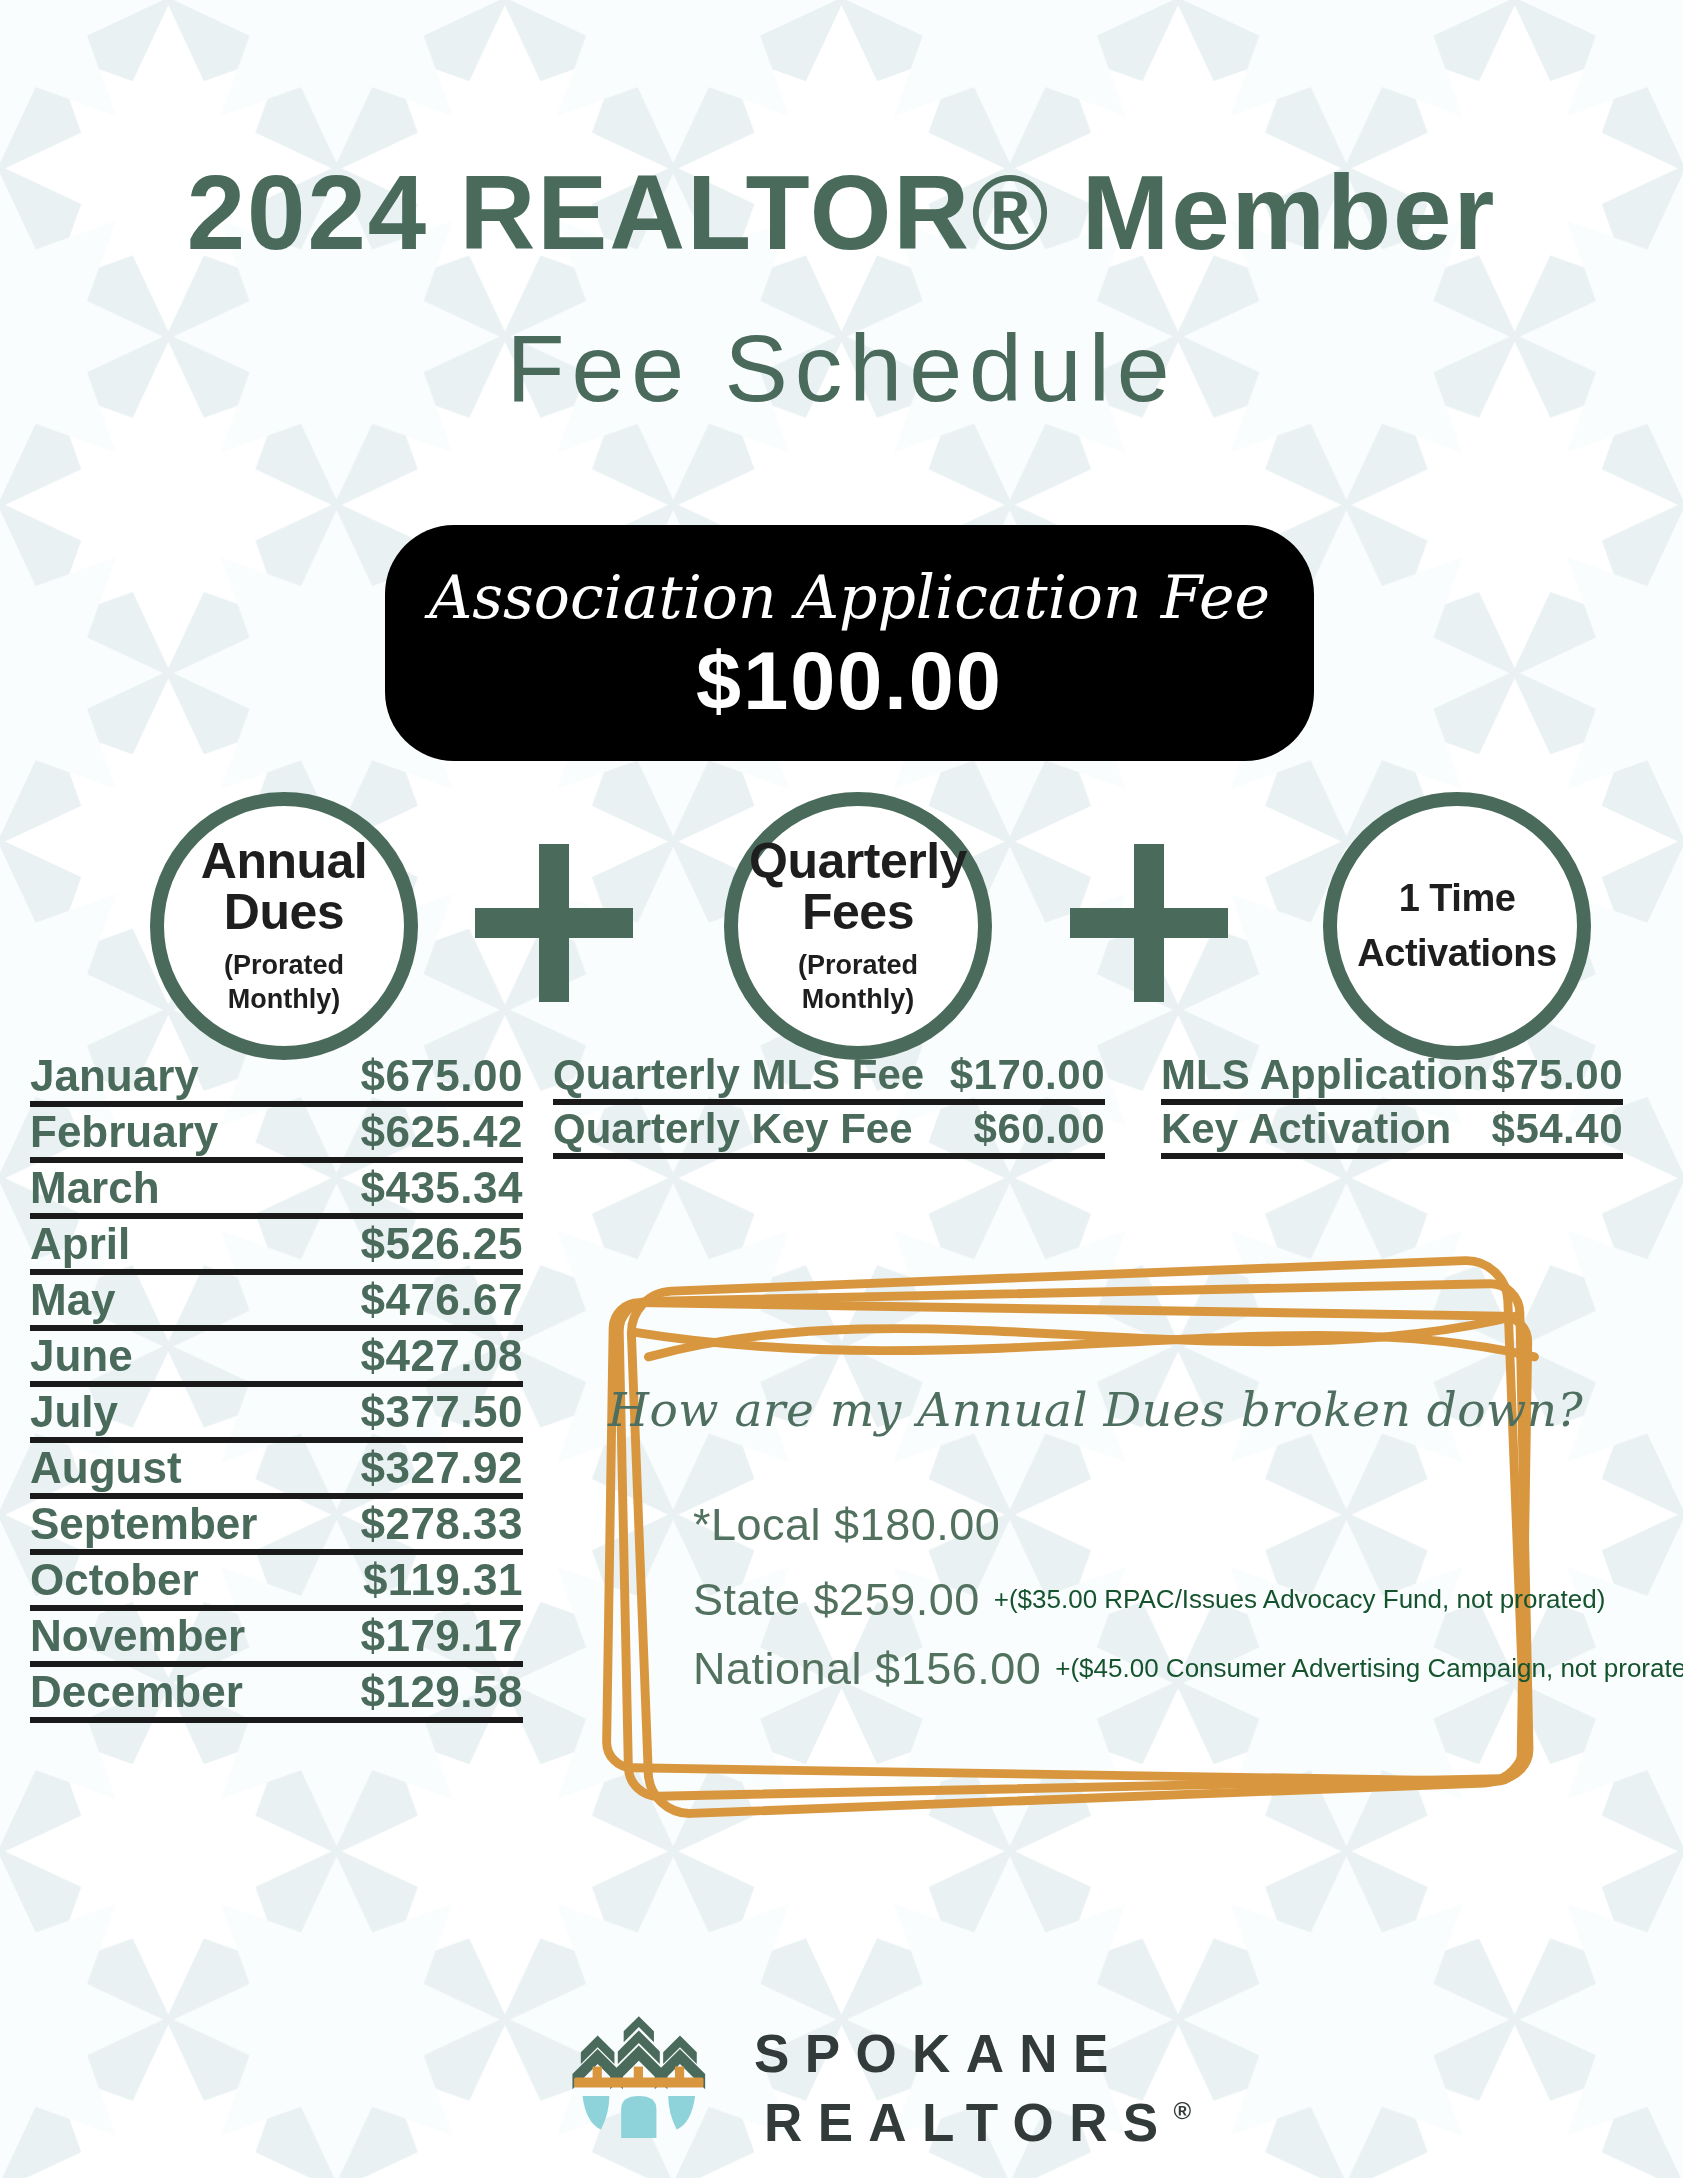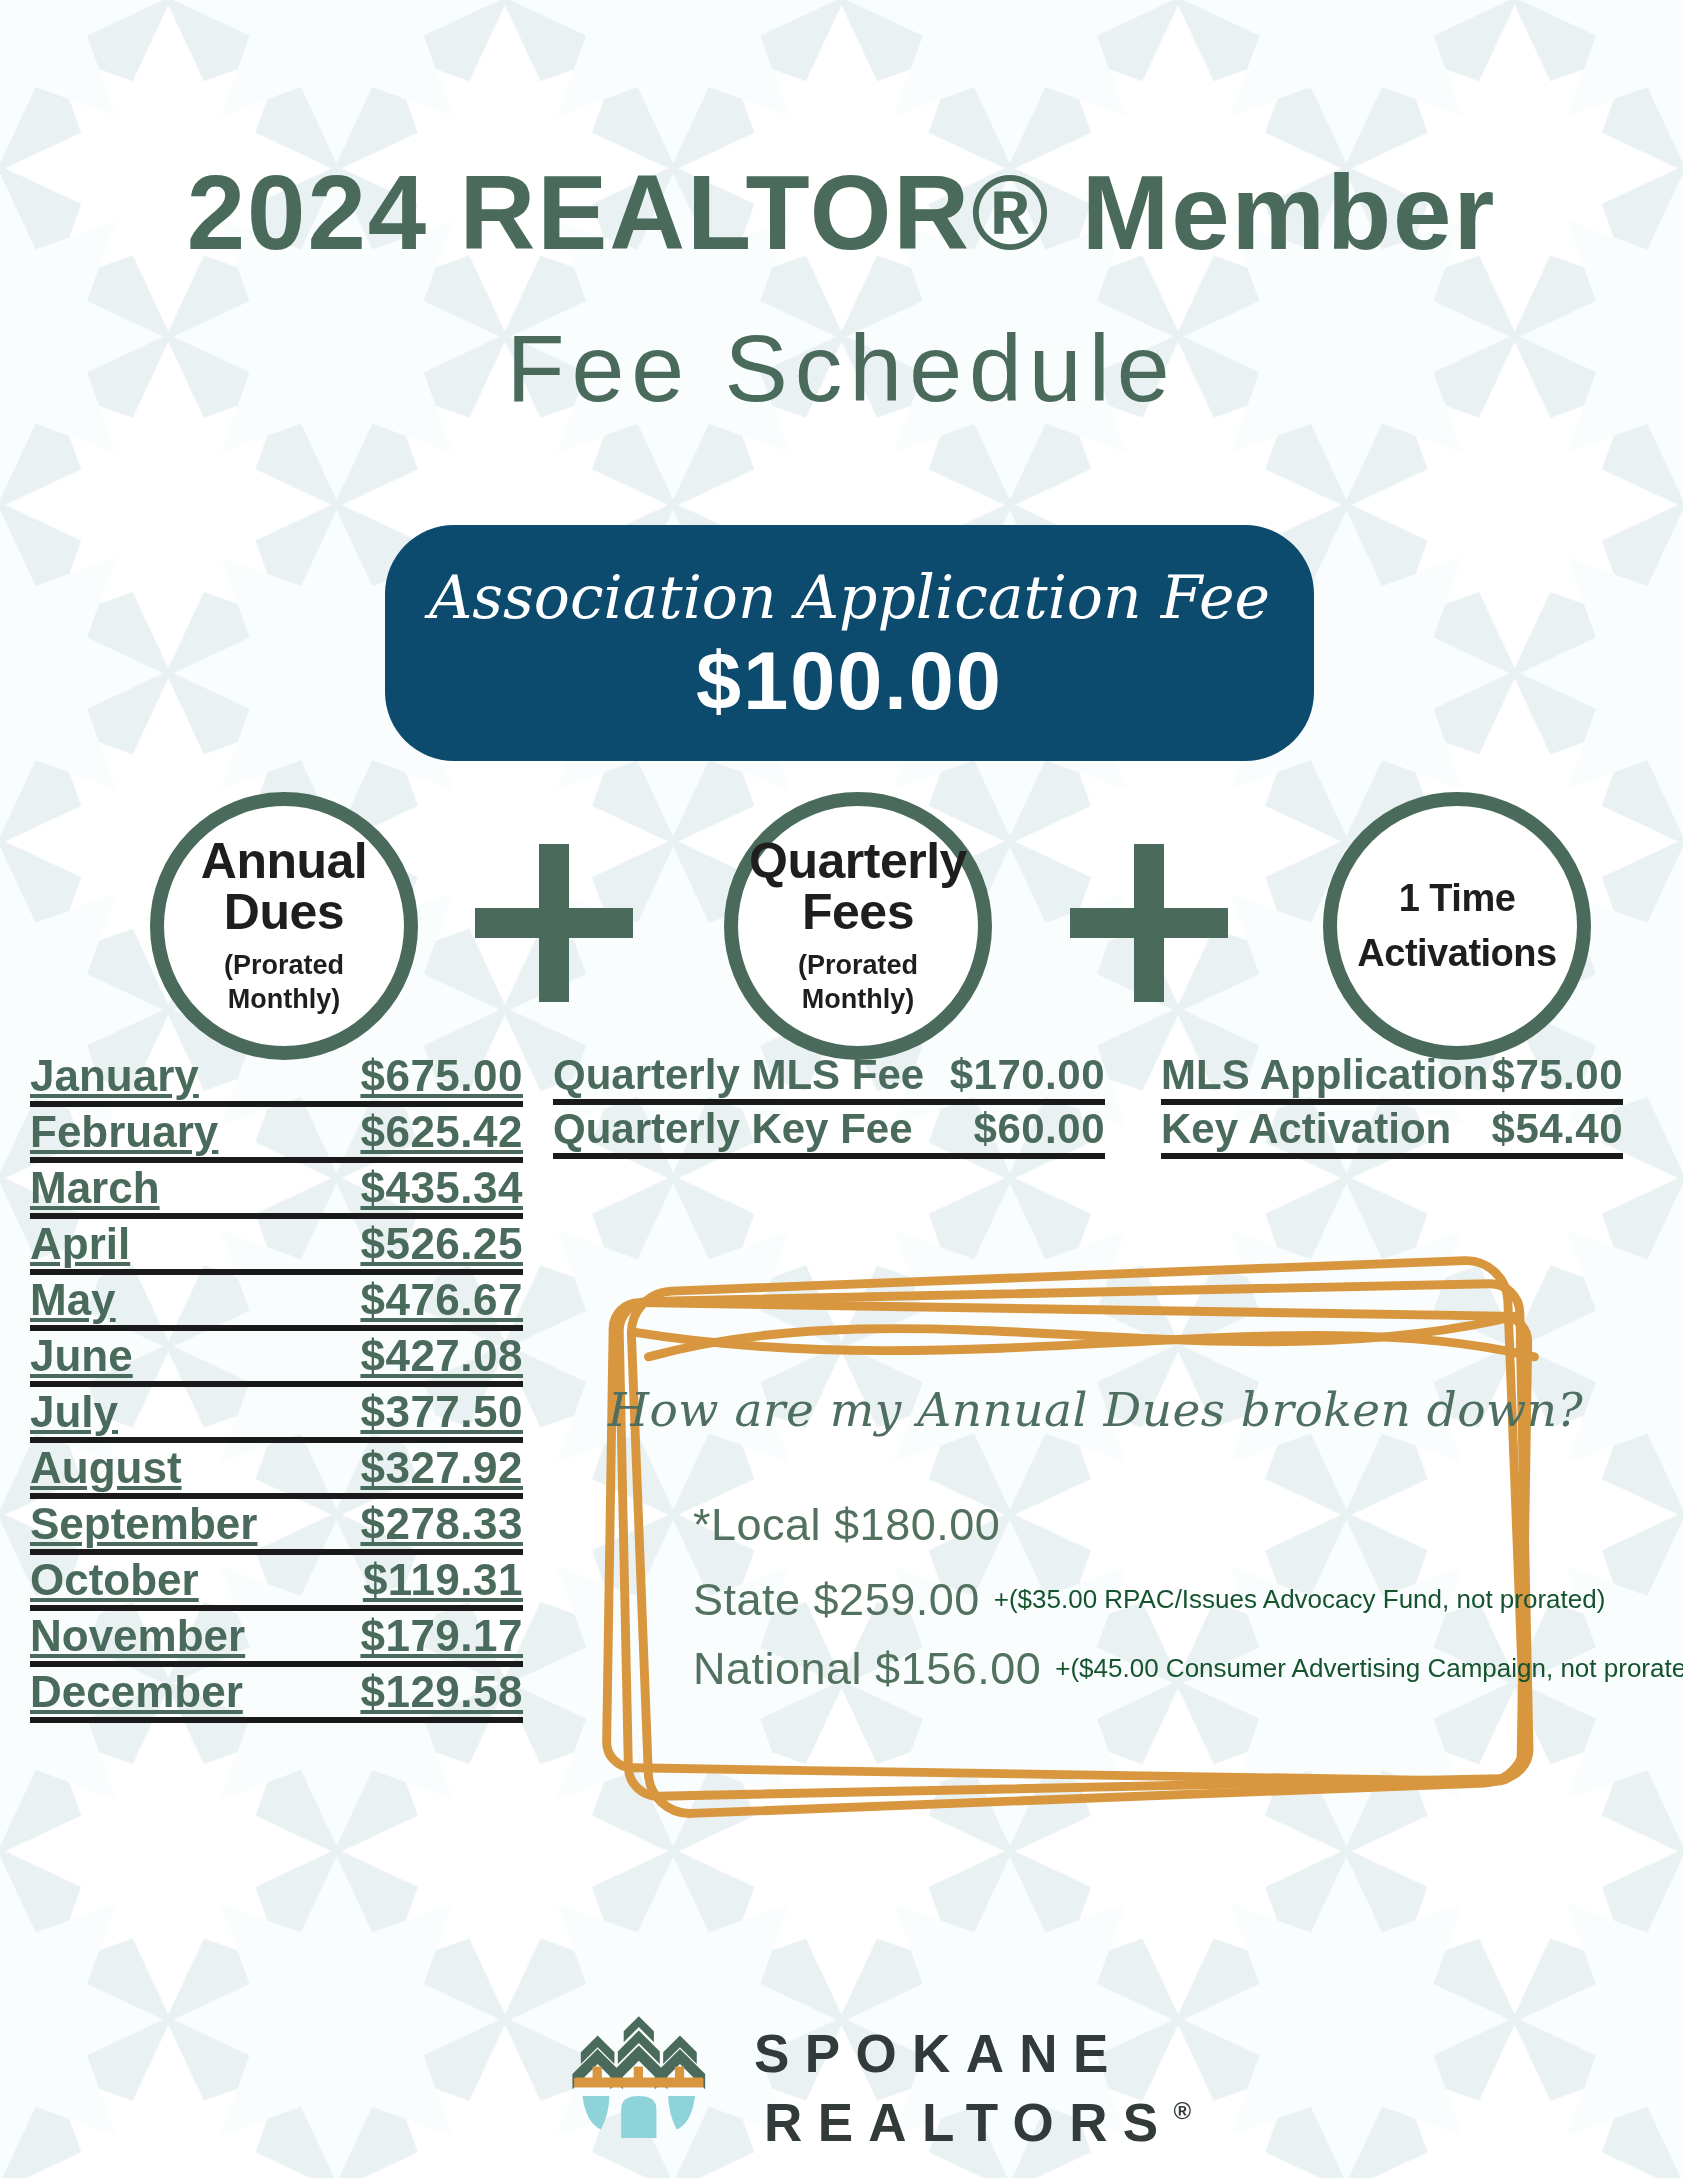--- a/index.html
+++ b/index.html
@@ -11,21 +11,21 @@
   svg.bg{position:absolute;left:0;top:0;z-index:0;}
   .layer{position:absolute;inset:0;z-index:1;}
 
   
   .title1{left:0;right:0;top:154px;text-align:center;
     font-size:105px;font-weight:bold;letter-spacing:2px;color:#4a6b5c;line-height:117px;}
   .title2{left:0;right:0;top:315px;text-align:center;
     font-size:95px;font-weight:normal;letter-spacing:7px;color:#4a6b5c;line-height:107px;}
 
   
-  .pill{left:385px;top:525px;width:929px;height:236px;border-radius:69px;background:#0c4a6e;
+  .pill{left:385px;top:525px;width:929px;height:236px;border-radius:69px;background:#000000;
     display:flex;flex-direction:column;align-items:center;justify-content:center;gap:4px;}
   .pill-label{font-family:"DejaVu Serif",serif;font-style:italic;font-size:60px;line-height:73px;color:#ffffff;letter-spacing:0px;white-space:nowrap;}
   .pill-amount{font-size:81px;line-height:87px;font-weight:bold;color:#ffffff;letter-spacing:2px;}
 
   
   .circle{width:240px;height:240px;border:14px solid #4a6b5c;border-radius:50%;background:#ffffff;
     display:flex;flex-direction:column;align-items:center;justify-content:center;text-align:center;}
   .c1{left:150px;top:792px;} .c2{left:724px;top:792px;} .c3{left:1323px;top:792px;}
   .circle .big{font-size:50px;font-weight:bold;color:#1e1e1e;line-height:51px;letter-spacing:-0.5px;}
   .circle .notes{margin-top:10px;}
@@ -37,21 +37,21 @@
   .plus .ph{position:absolute;left:0;top:64px;width:158px;height:30px;background:#4a6b5c;}
   .plus .pv{position:absolute;left:64px;top:0;width:30px;height:158px;background:#4a6b5c;}
 
   
   .ftable{z-index:2;}
   .monthly{left:30px;top:1051px;width:493px;}
   .qtable{left:553px;top:1051px;width:552px;}
   .otable{left:1161px;top:1051px;width:462px;}
   .frow{display:flex;justify-content:space-between;align-items:center;
     border-bottom:6px solid #1a1a1a;font-weight:bold;color:#4a6b5c;}
-  .monthly .frow{height:50px;font-size:44px;text-decoration:underline;}
+  .monthly .frow{height:50px;font-size:44px;}
   .qtable .frow,.otable .frow{height:48px;font-size:42px;align-items:center;}
   .frow .amt{letter-spacing:0.5px;}
 
   
   .scribble{left:594px;top:1238px;}
   .bd-title{left:608px;top:1378px;width:929px;text-align:center;
     font-family:"DejaVu Serif",serif;font-style:italic;font-size:47px;line-height:63px;
     color:#4e6e60;letter-spacing:0.5px;z-index:2;white-space:nowrap;}
   .bd-line{left:693px;color:#52715f;font-size:45px;line-height:55px;z-index:2;white-space:nowrap;letter-spacing:0.5px;}
   .bd-local{top:1497px;}

